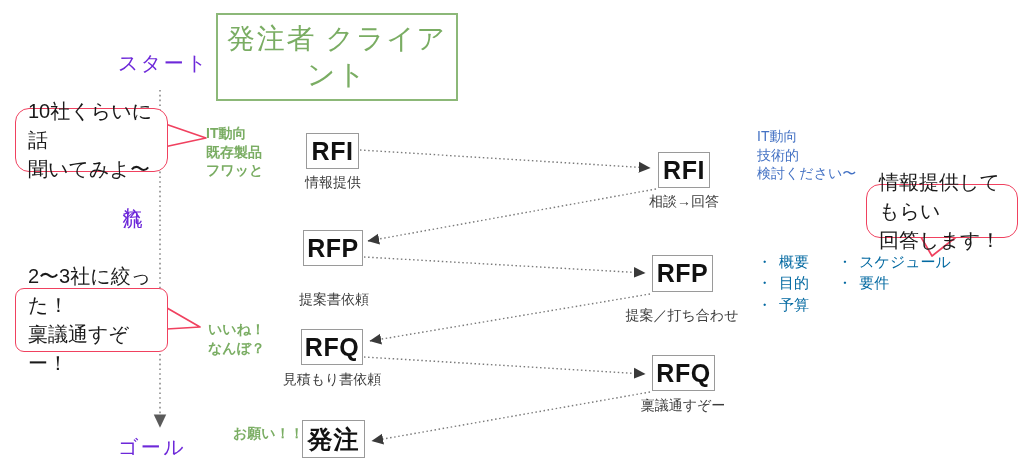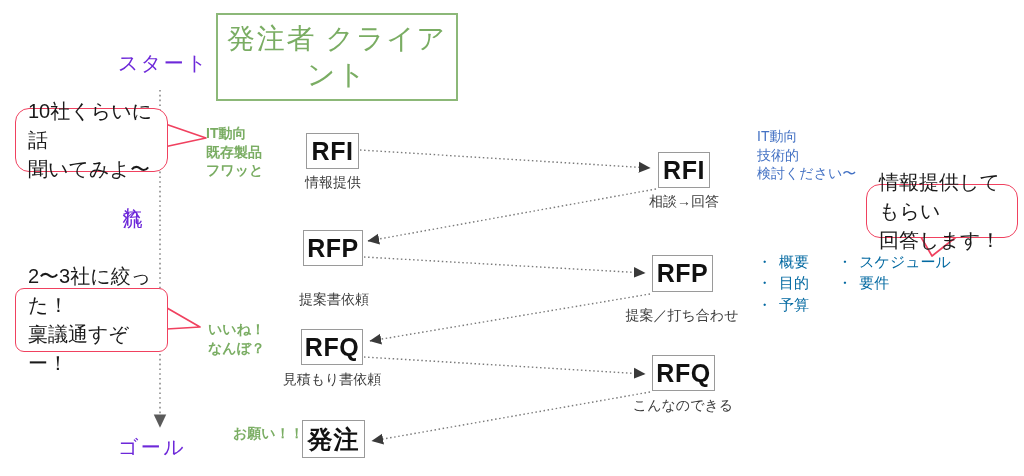--- a/index.html
+++ b/index.html
@@ -218,15 +218,15 @@
       <div class="bullet-row">
         <span class="bullet-dot">・</span><span>スケジュール</span>
       </div>
       <div class="bullet-row">
         <span class="bullet-dot">・</span><span>要件</span>
       </div>
     </div>
   </div>
 
   <div class="node-box latin" style="left:652px; top:355px; width:63px; height:36px;">RFQ</div>
-  <div class="node-caption" style="left:628px; top:397px; width:110px;">こんなのできる</div>
+  <div class="node-caption" style="left:628px; top:397px; width:110px;">稟議通すぞー</div>
 
 </div>
 
 </body></html>

